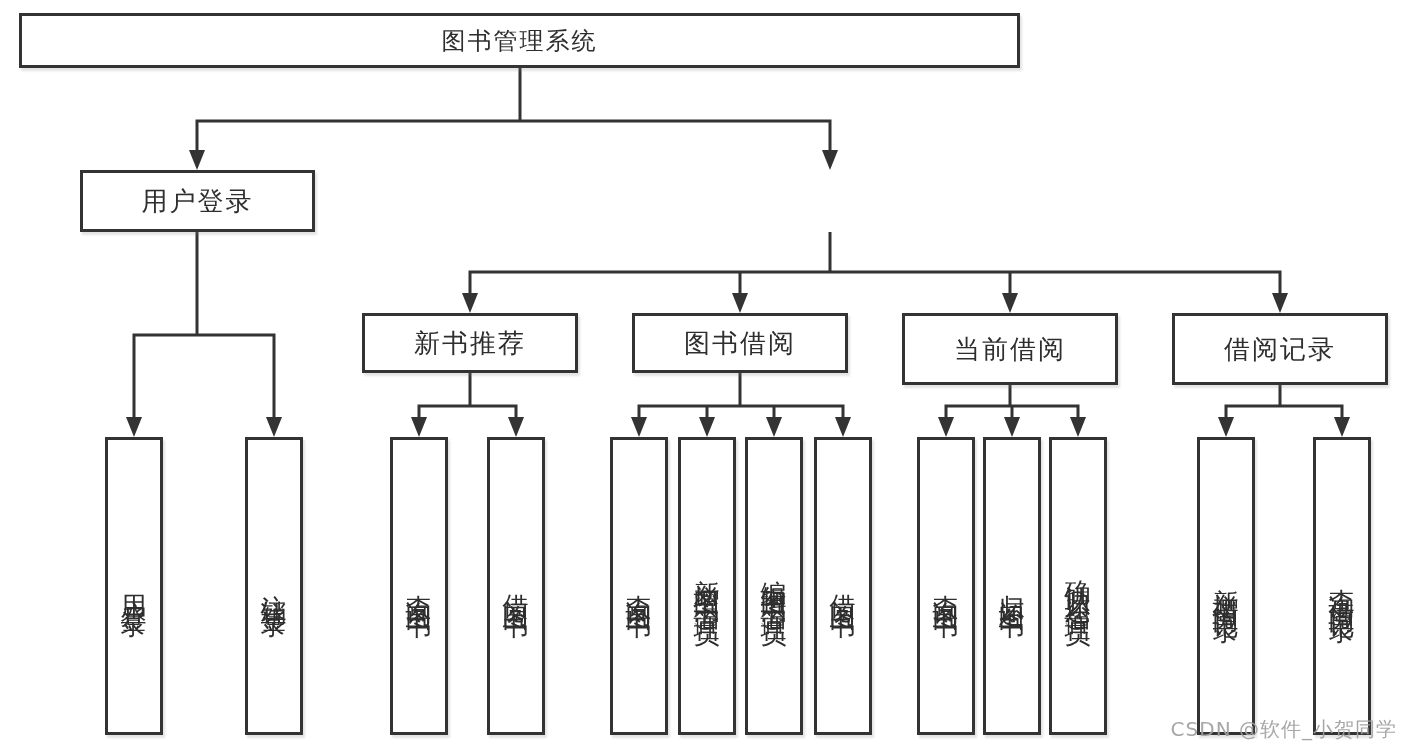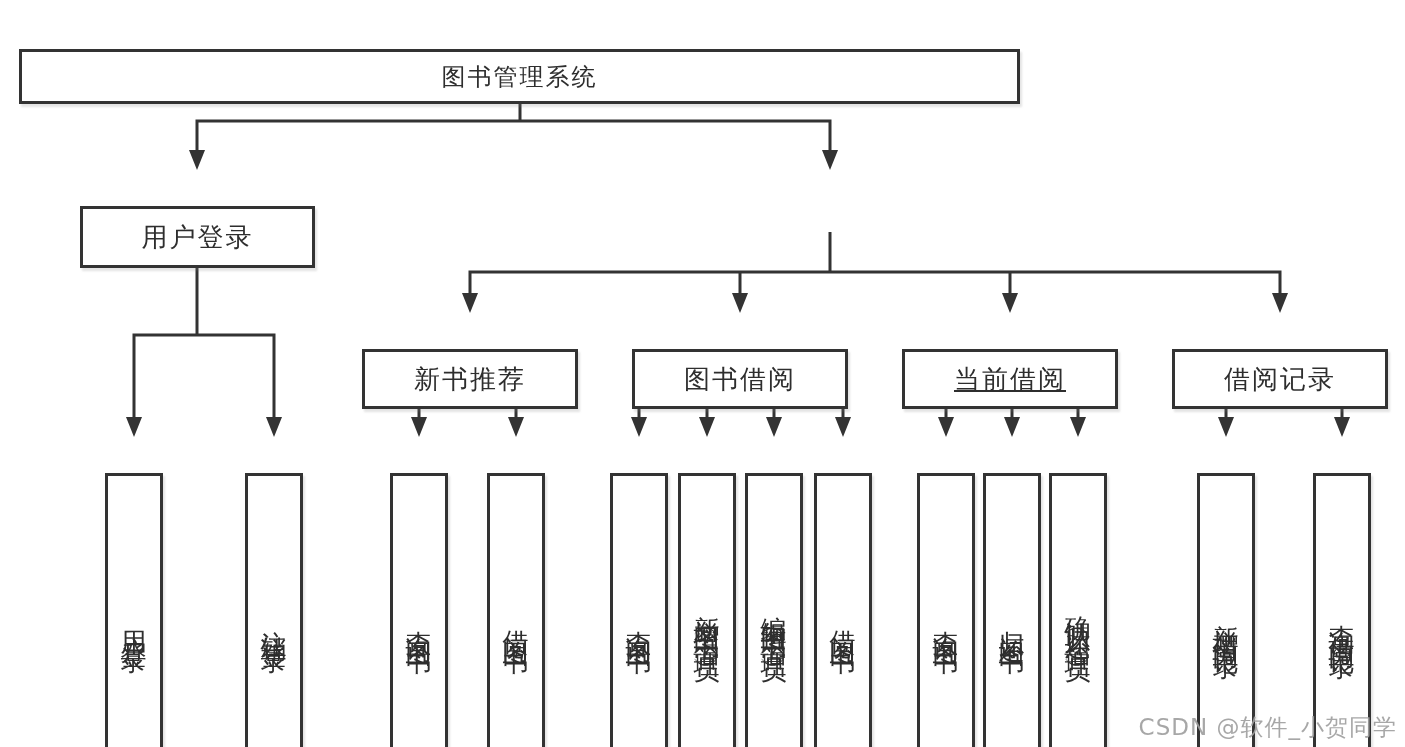--- a/index.html
+++ b/index.html
@@ -17,21 +17,20 @@
     left: 0; top: 0;
     width: 1405px; height: 747px;
     pointer-events: none;
   }
   .node {
     position: absolute;
     border: 3px solid #333333;
     background: #ffffff;
     color: #2e2e2e;
     box-shadow: 2px 3px 2px rgba(130,130,130,0.22);
-    margin-top: 36px;
   }
   .h-node {
     display: flex;
     align-items: center;
     justify-content: center;
     font-size: 26px;
     letter-spacing: 2px;
     white-space: nowrap;
   }
   .root-node {
@@ -45,21 +44,21 @@
     text-align: center;
     line-height: 52px;
     width: 58px;
     height: 298px;
     top: 437px;
   }
   .watermark {
     position: absolute;
     right: 8px;
     bottom: 4px;
-    font-size: 23px;
+    font-size: 20px;
     color: rgba(160,160,160,0.92);
     letter-spacing: 1px;
     white-space: nowrap;
     z-index: 10;
   }
 </style>
 </head>
 <body>
 
 <div class="canvas">
@@ -119,22 +118,22 @@
       <polygon points="1334,417 1350,417 1342,437"></polygon>
     </g>
   </svg>
 
   <div class="node h-node root-node" style="left:19px; top:13px; width:1001px; height:55px;">图书管理系统</div>
 
   <div class="node h-node" style="left:80px; top:170px; width:235px; height:62px;">用户登录</div>
 
   <div class="node h-node" style="left:632px; top:313px; width:216px; height:60px;">图书借阅</div>
   <div class="node h-node" style="left:362px; top:313px; width:216px; height:60px;">新书推荐</div>
-  <div class="node h-node" style="left:902px; top:313px; width:216px; height:60px;text-decoration:underline;">当前借阅</div>
-  <div class="node h-node" style="left:1172px; top:313px; width:216px; height:60px;">借阅记录</div>
+  <div class="node h-node" style="left:902px; top:313px; width:216px; height:72px;">当前借阅</div>
+  <div class="node h-node" style="left:1172px; top:313px; width:216px; height:72px;">借阅记录</div>
 
   <div class="node v-node" style="left:105px;">用户登录</div>
   <div class="node v-node" style="left:245px;">注销登录</div>
 
   <div class="node v-node" style="left:390px;">查询图书</div>
   <div class="node v-node" style="left:487px;">借阅图书</div>
 
   <div class="node v-node" style="left:610px;">查询图书</div>
   <div class="node v-node" style="left:678px;">新增图书（管理员）</div>
   <div class="node v-node" style="left:745px;">编辑图书（管理员）</div>

